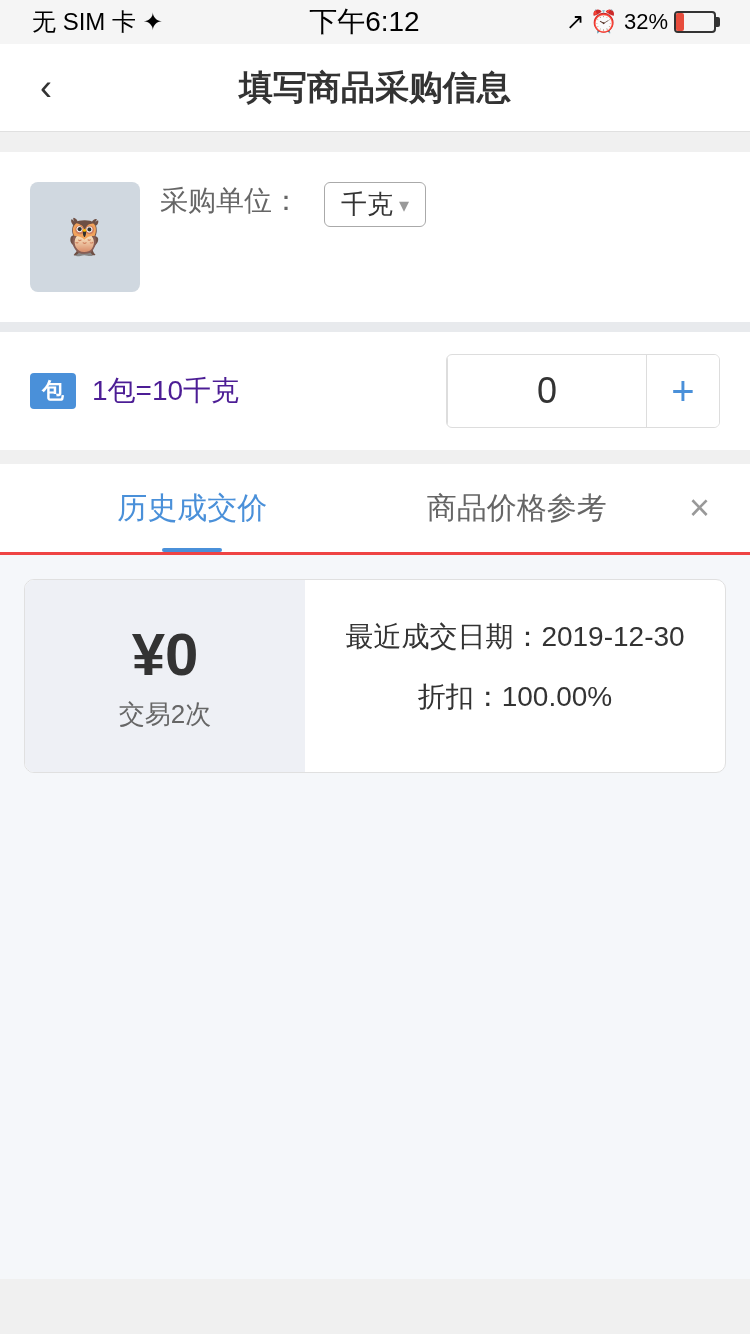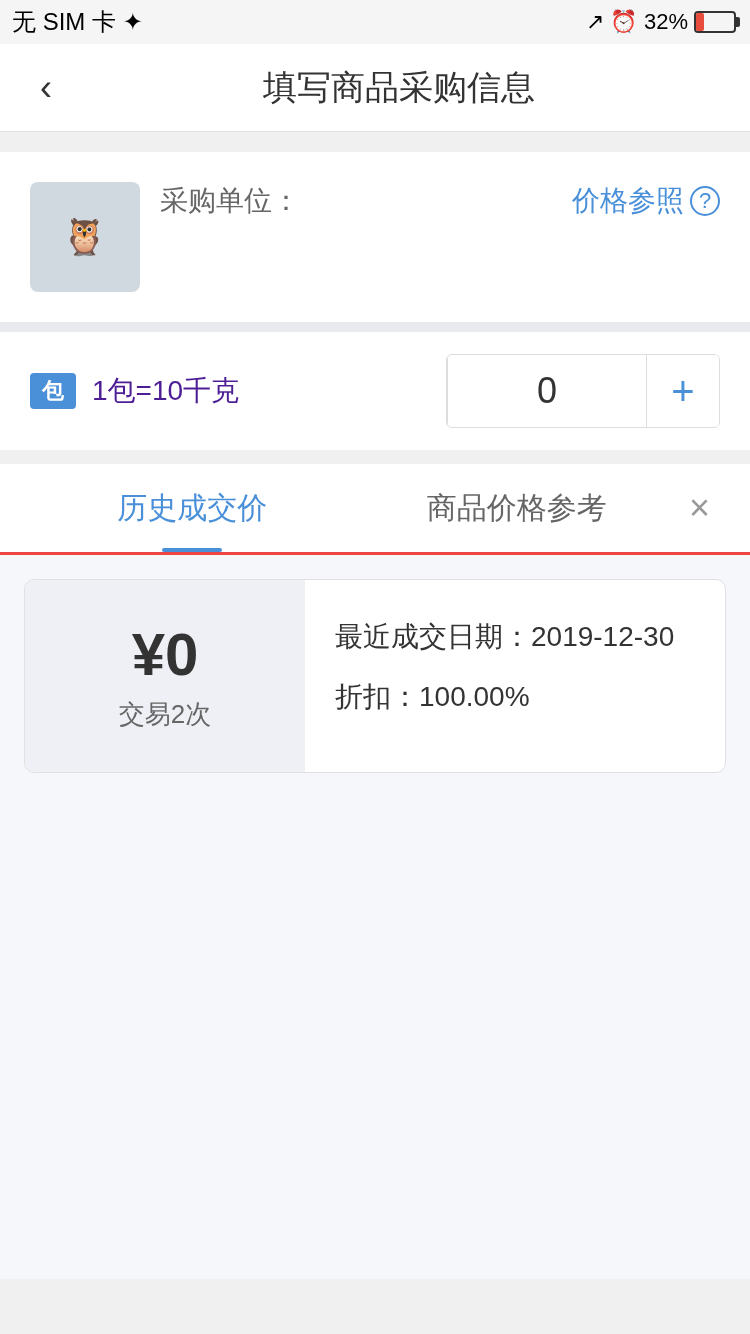--- a/index.html
+++ b/index.html
@@ -13,21 +13,21 @@
     }
 
     
     .status-bar {
       width: 750px;
       height: 44px;
       background: #f5f5f5;
       display: flex;
       align-items: center;
       justify-content: space-between;
-      padding: 0 12px;
+      padding: 0 32px;
       font-size: 26px;
       color: #000;
     }
     .status-left { font-size: 24px; }
     .status-center { font-size: 28px; font-weight: 400; }
     .status-right {
       display: flex;
       align-items: center;
       gap: 6px;
       font-size: 22px;
@@ -77,23 +77,22 @@
       font-size: 36px;
       color: #333;
       cursor: pointer;
       padding: 10px;
     }
     .nav-title {
       position: absolute;
       left: 50%;
       transform: translateX(-50%);
       font-size: 34px;
-      font-weight: 400;
-      color: #333;
-      margin-left: 24px;
+      font-weight: 700;
+      color: #333;
     }
 
     
     .product-card {
       background: #fff;
       margin-top: 20px;
       padding: 30px;
       display: flex;
       align-items: flex-start;
       gap: 20px;
@@ -317,38 +316,40 @@
       font-size: 26px;
       color: #666;
       margin-top: 8px;
     }
     .history-right {
       flex: 1;
       padding: 36px 30px;
       display: flex;
       flex-direction: column;
       gap: 18px;
+      text-align: center;
     }
     .history-detail-row {
       font-size: 28px;
       color: #333;
       line-height: 1.5;
     }
 
     
     .main-content {
       background: #f5f7fa;
       min-height: 700px;
     }
   </style>
 </head>
 <body>
 
 <div class="status-bar">
   <span class="status-left">无 SIM 卡 ✦</span>
+  <span class="status-center">下午6:12</span>
   <div class="status-right">
     <span>↗</span>
     <span>⏰</span>
     <span>32%</span>
     <div class="battery">
       <div class="battery-body">
         <div class="battery-fill"></div>
       </div>
     </div>
   </div>
@@ -360,24 +361,24 @@
 </div>
 
 <div class="product-card">
   <div class="product-thumb">
     <span>🦉</span>
   </div>
   <div class="product-info">
     <div class="product-bottom-row">
       <div class="unit-selector">
         <span>采购单位：</span>
-      </div>
-      <div class="price-ref">
-        <span>价格参照</span>
-        <div class="price-ref-icon">?</div>
+        <div class="unit-badge">
+          <span>千克</span>
+          <span class="unit-badge-arrow">▾</span>
+        </div>
       </div>
     </div>
   </div>
 </div>
 
 <div class="divider"></div>
 
 <div class="quantity-row">
   <div class="quantity-label">
     <div class="pkg-icon">

